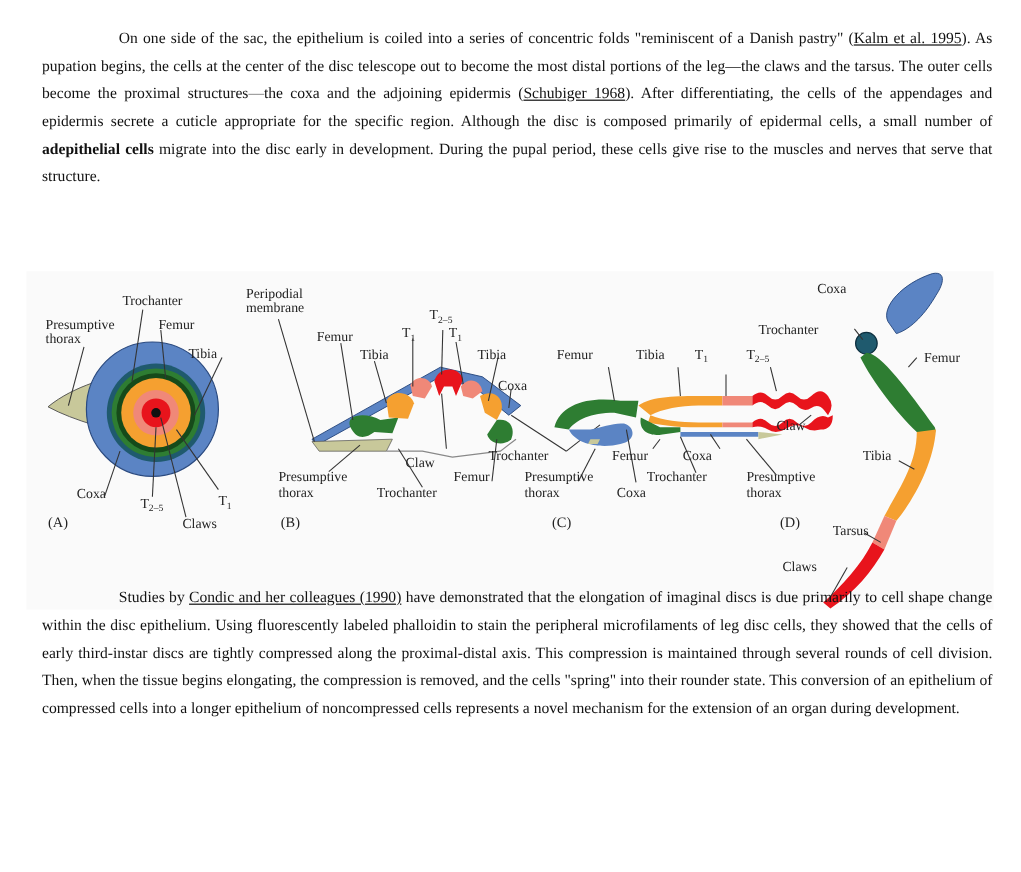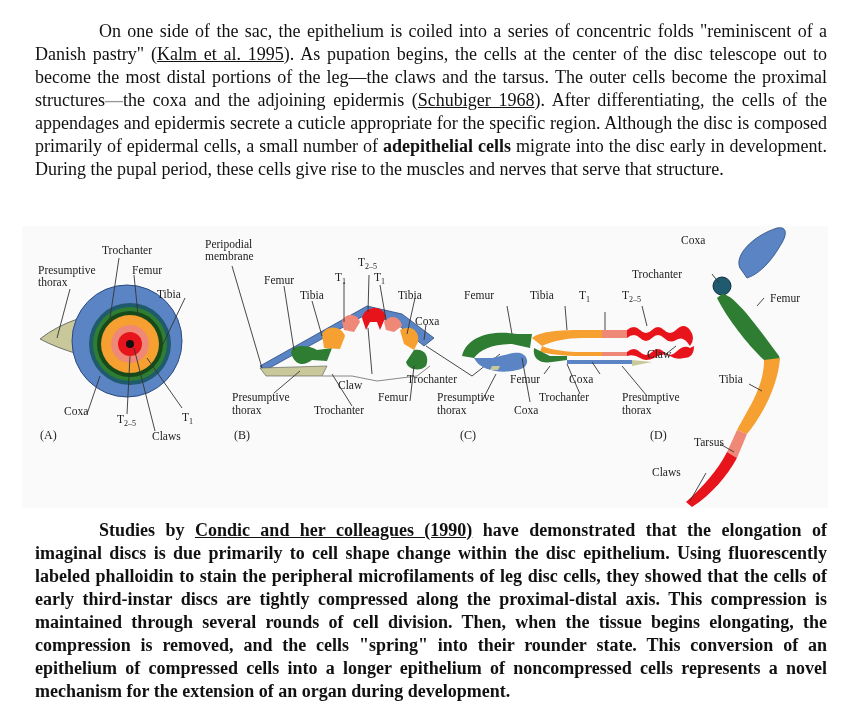--- a/index.html
+++ b/index.html
@@ -1,21 +1,21 @@
 <!DOCTYPE html>
 <html><head>
 <meta charset="utf-8">
 <style>
   html, body { margin:0; padding:0; background:#ffffff; }
   body { width:851px; height:727px; position:relative; overflow:hidden;
          font-family:"Liberation Serif", "DejaVu Serif", serif; color:#111; }
-  .para { position:absolute; left:35px; width:792px; font-size:18px; line-height:23px;
+  .para { position:absolute; left:35px; width:792px; font-size:13px; line-height:23px;
           text-align:justify; text-indent:64px; margin:0; }
   .p1 { top:20px; }
-  .p2 { top:519px;font-weight:bold; }
+  .p2 { top:486px; }
   .para a { color:#111; text-decoration:underline; }
   .para b { font-weight:bold; }
   .dash-gray { color:#999; font-weight:bold; }
   .figure { position:absolute; left:22px; top:226px; width:806px; height:282px; background:#fafafa; }
   .figure svg { position:absolute; left:0; top:0; }
   .lbl { font-family:"Liberation Serif", "DejaVu Serif", serif; font-size:11.5px; fill:#222; }
   .panel { font-family:"Liberation Serif", "DejaVu Serif", serif; font-size:12px; fill:#222; }
   .ld { stroke:#333; stroke-width:0.9; fill:none; }
 </style>
 </head>

